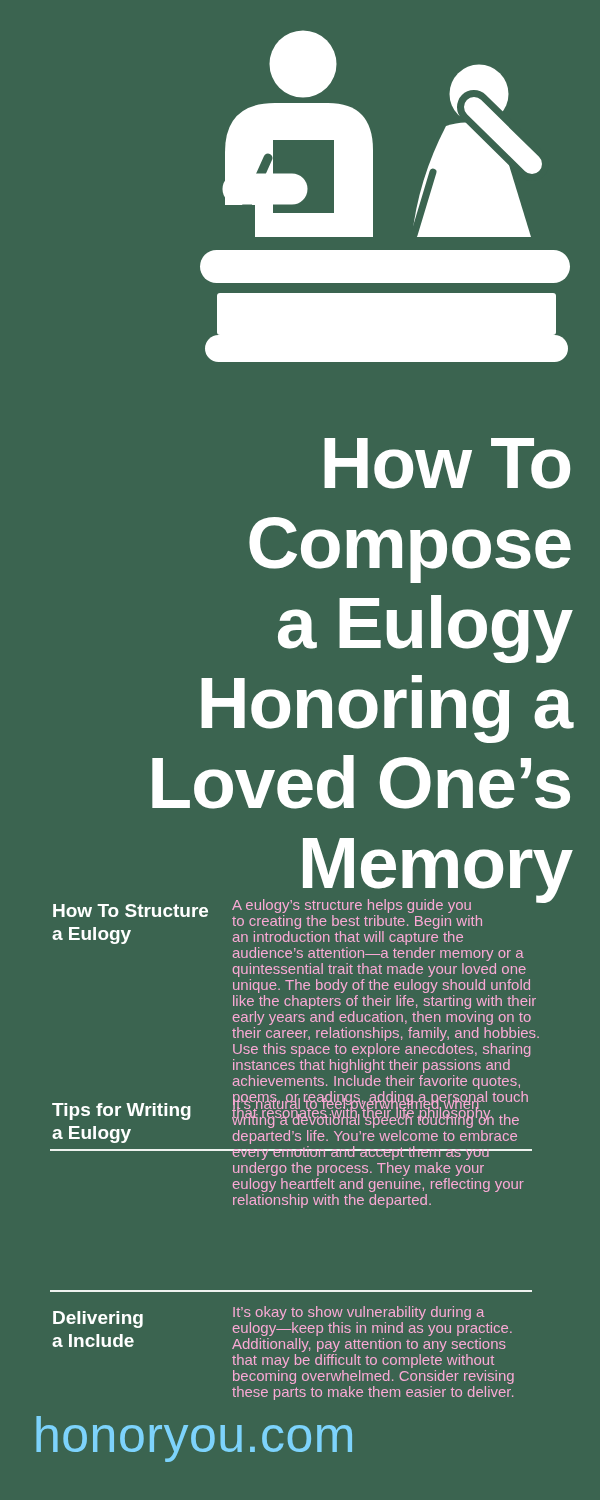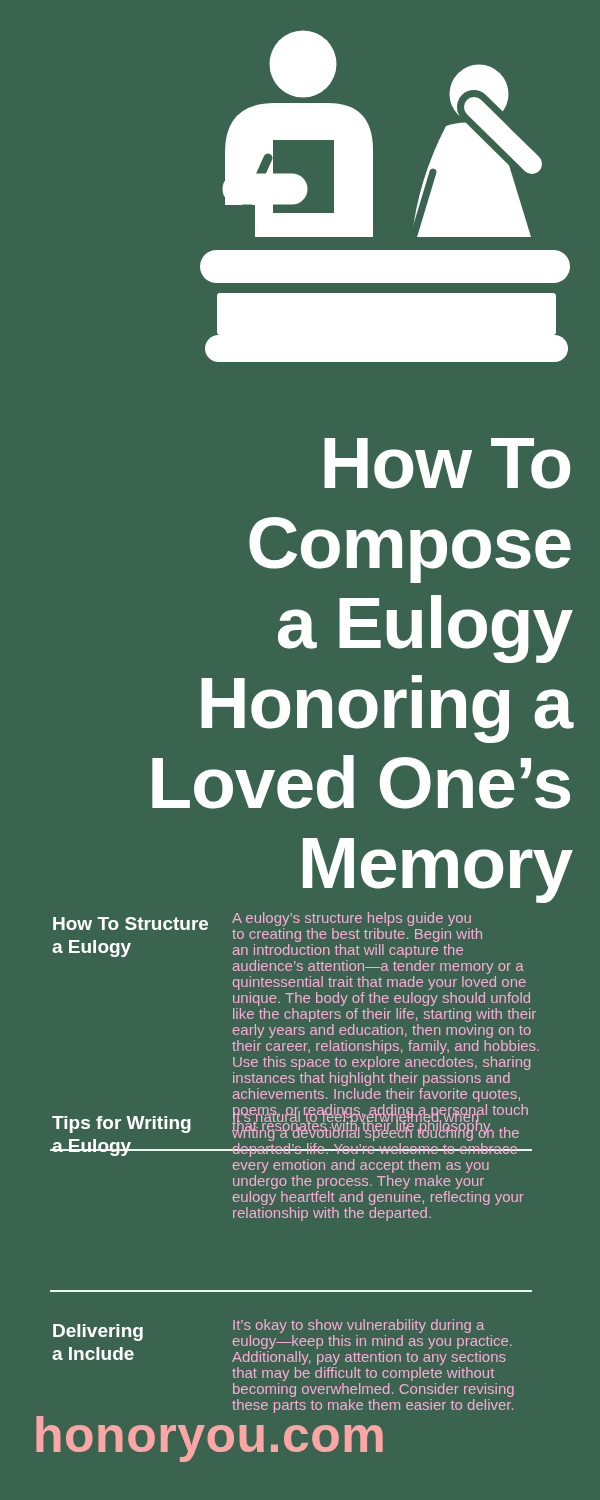--- a/index.html
+++ b/index.html
@@ -17,42 +17,42 @@
   .page-title {
     position: absolute; left: 52px; top: 374px; width: 520px;
     color: #ffffff;
     font-size: 73px; font-weight: bold;
     line-height: 80px; letter-spacing: -1px;
     white-space: pre-line;
     text-align: right;
   }
   .section {
     position: absolute; left: 52px; width: 496px;
-    display: grid; grid-template-columns: 180px 316px; margin-top: 13px;
+    display: grid; grid-template-columns: 180px 316px;
   }
   .section-heading {
     color: #ffffff; font-size: 19px; font-weight: bold;
     line-height: 23px; white-space: pre-line; padding-top: 2px;
   }
   .section-body {
     color: #f9a8d4; font-size: 15px; font-weight: normal;
     line-height: 16px; white-space: pre-line;
   }
   .divider {
     position: absolute; left: 50px; width: 482px; height: 2px;
     background: #eef2ef;
   }
   #divider-1 { top: 1149px; }
   #divider-2 { top: 1290px; }
   #section-1 { top: 897px; }
   #section-2 { top: 1096px; }
   #section-3 { top: 1304px; }
   .footer-site {
     position: absolute; left: 33px; top: 1410px;
-    color: #fca5a5; font-size: 50px; font-weight: bold;
+    color: #7dd3fc; font-size: 50px; font-weight: normal;
     line-height: 50px; letter-spacing: 0.5px;
   }
 </style>
 </head>
 <body style="background: rgb(59, 100, 80);">
 
 <div class="icon-wrap">
   <svg viewBox="0 0 395 345" width="395" height="345">
 
     <circle cx="123" cy="42" r="33.5" fill="#ffffff"></circle>

